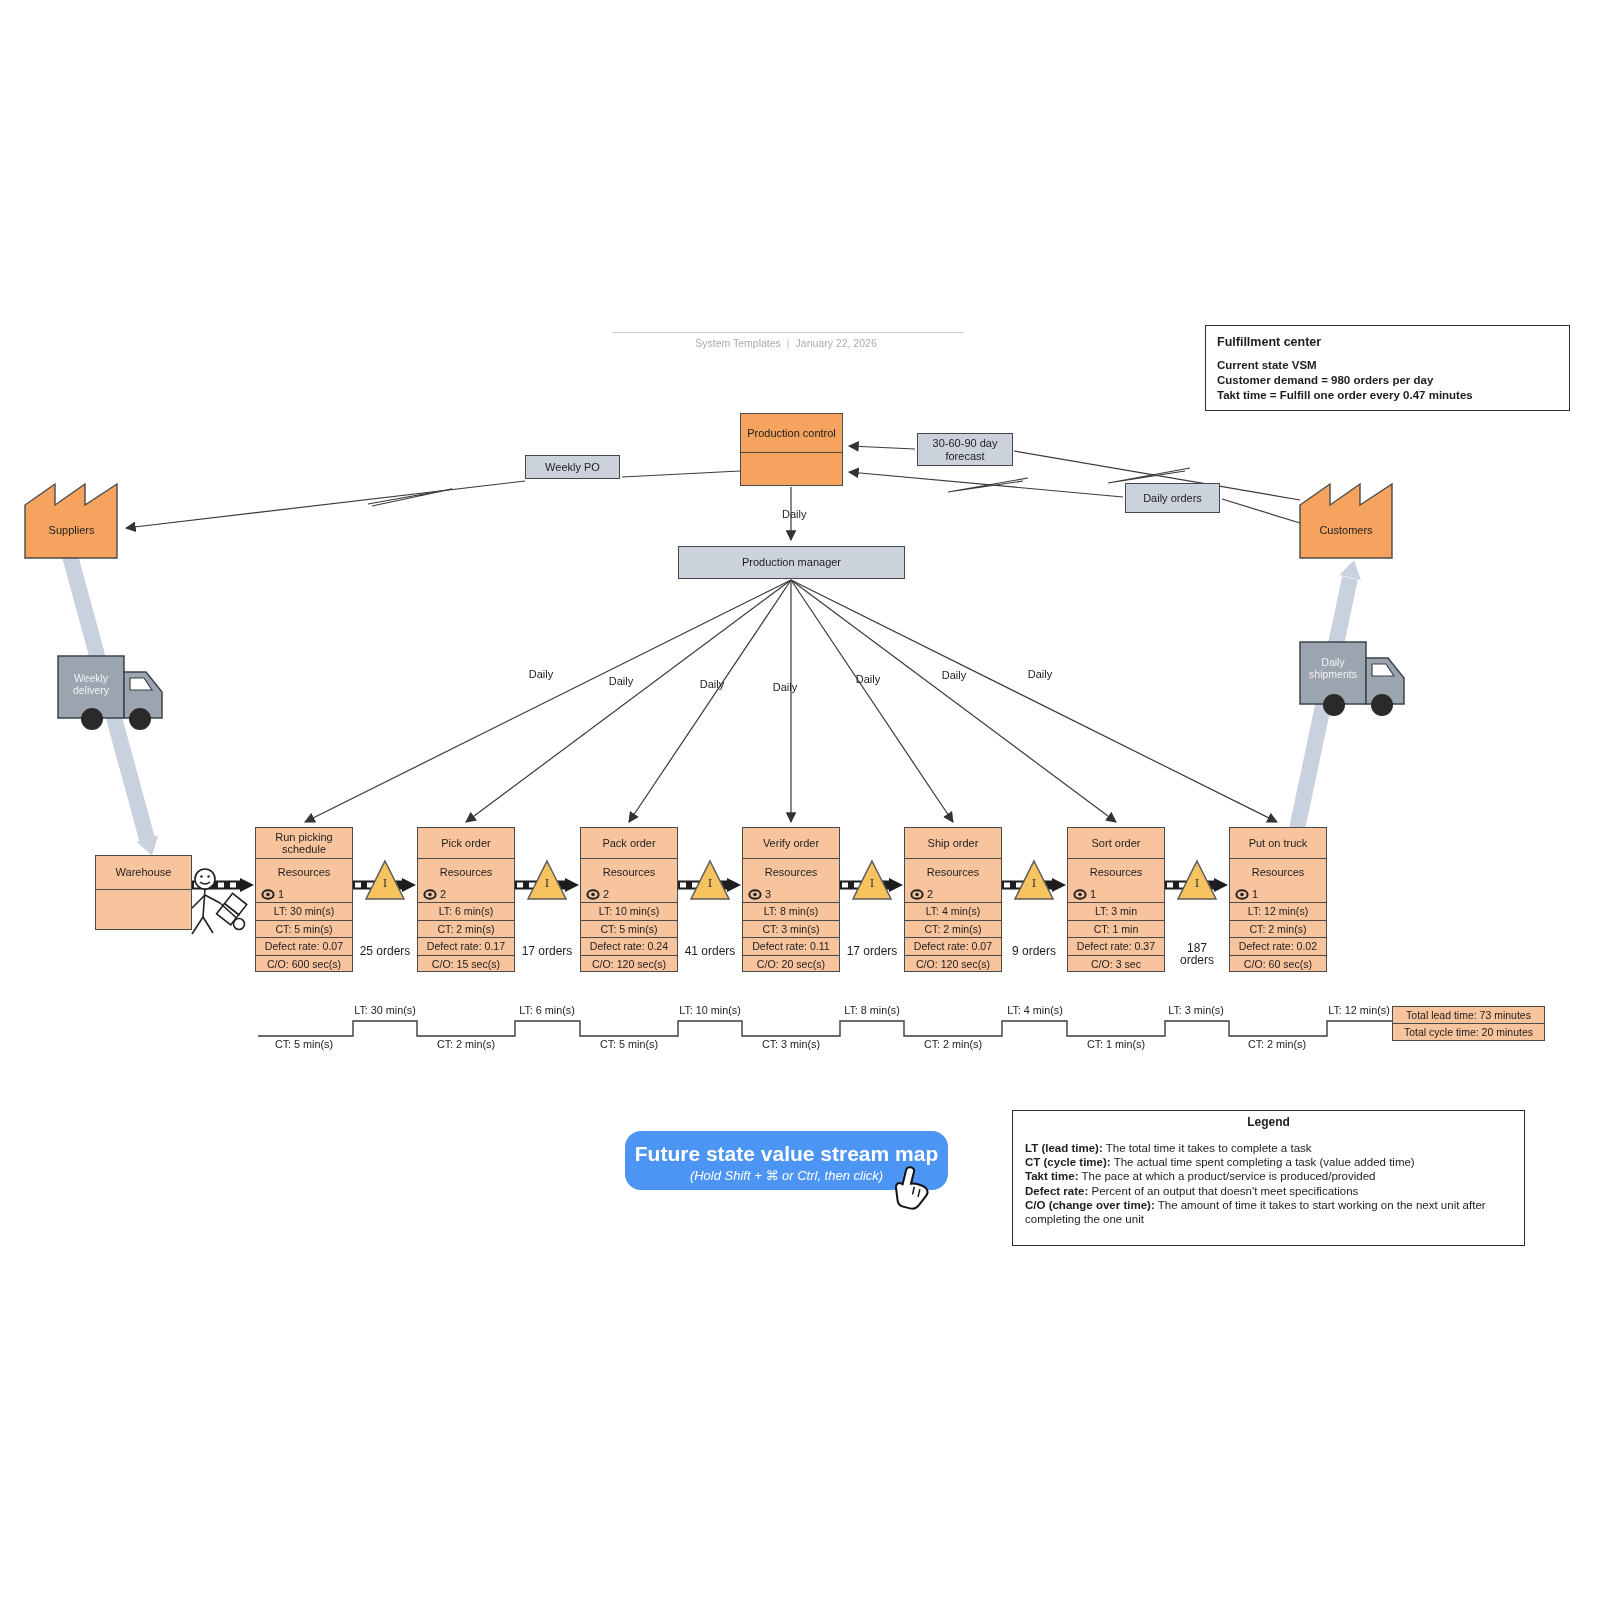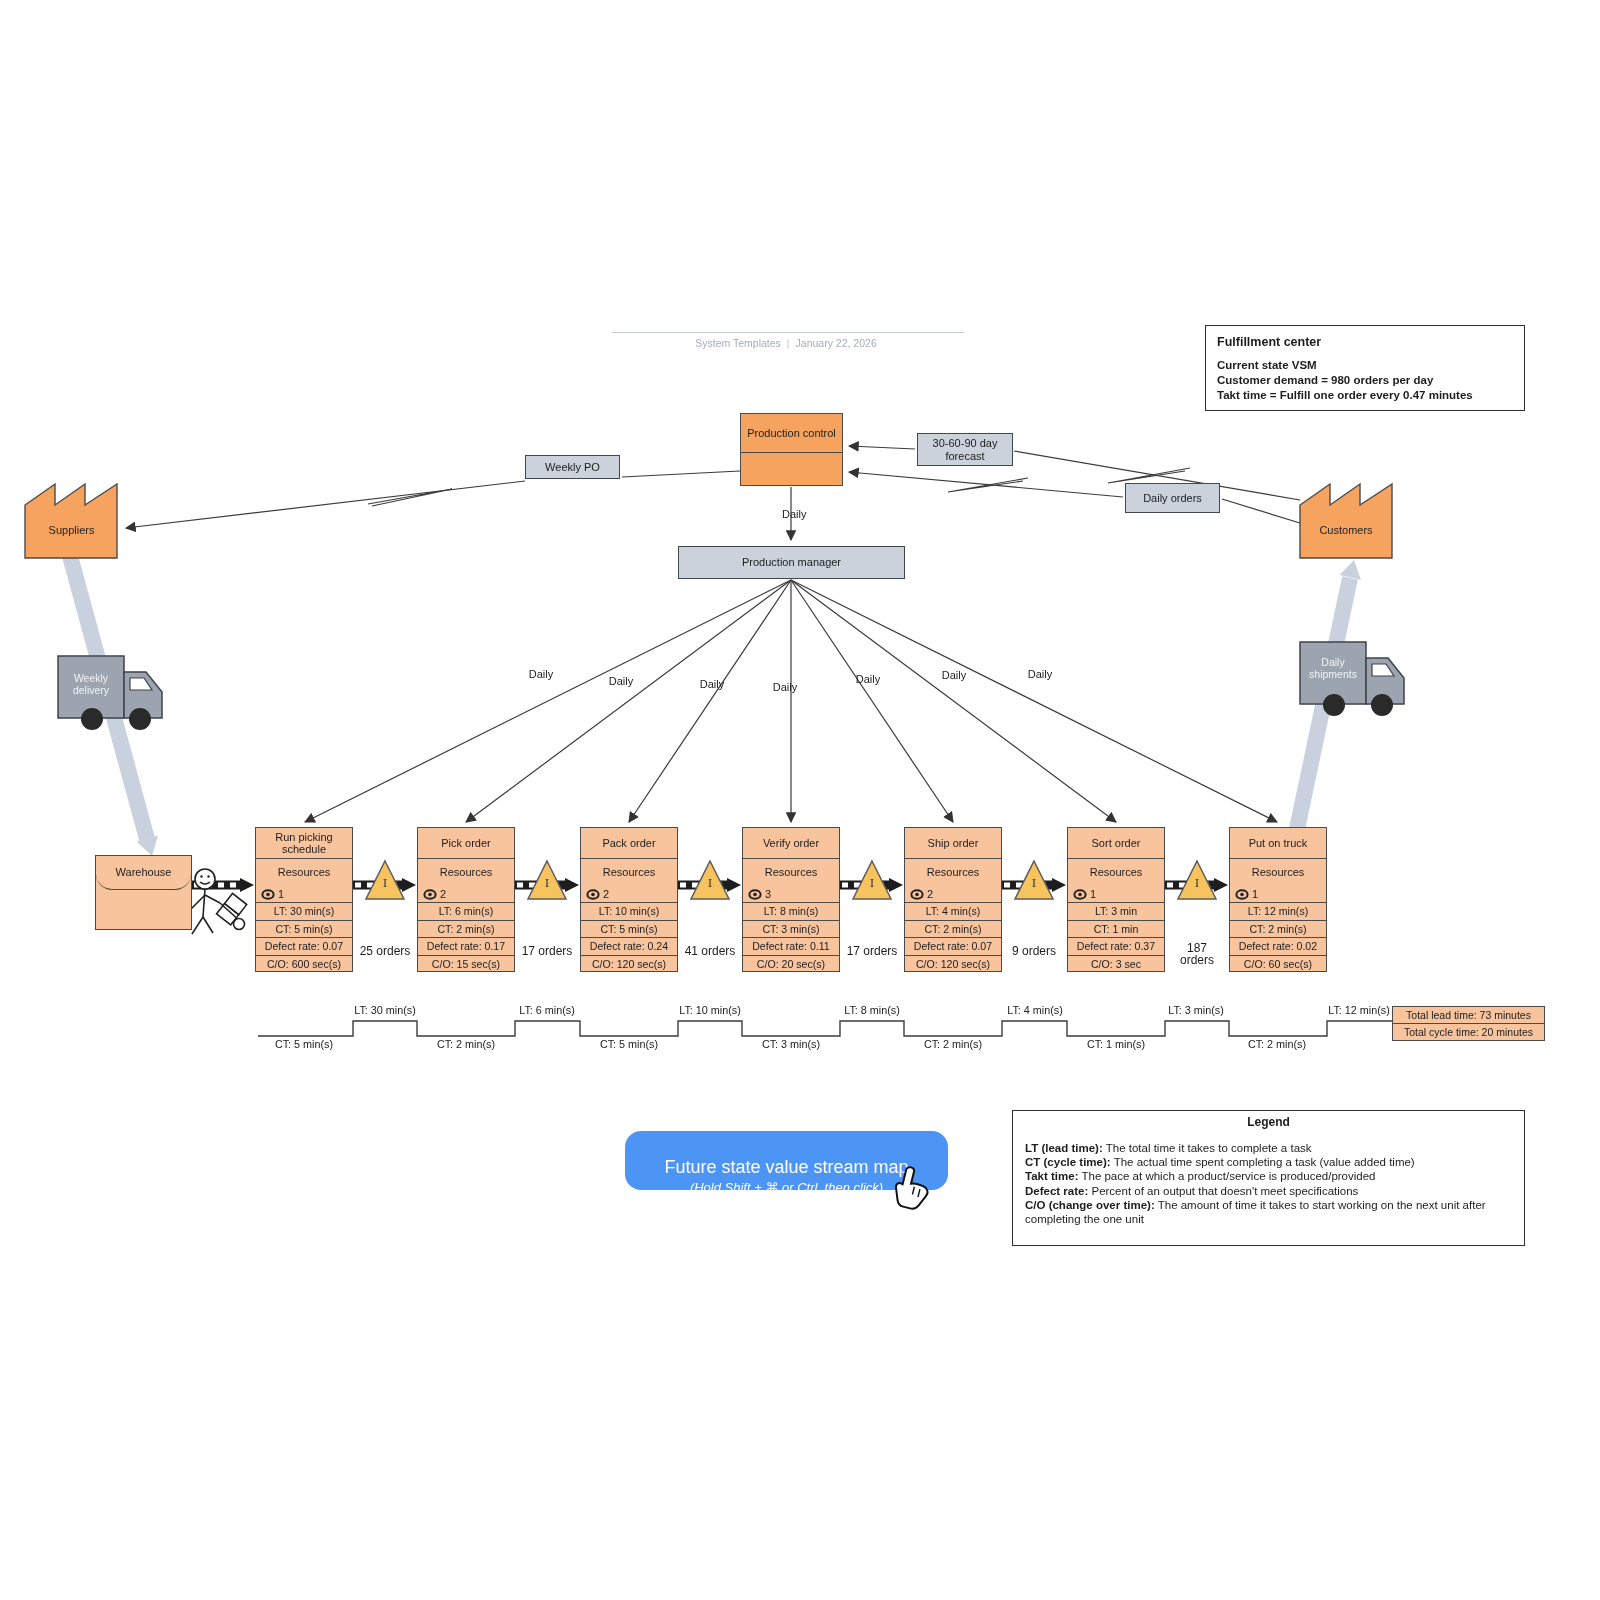--- a/index.html
+++ b/index.html
@@ -8,21 +8,21 @@
   svg.layer{position:absolute;left:0;top:0;z-index:1;}
   .daily{position:absolute;width:44px;font-size:11px;color:#222;text-align:center;z-index:4;background:transparent;}
   
   .page-title{position:absolute;left:480px;top:311px;width:612px;text-align:center;
               font-size:15px;font-weight:bold;color:#A6ACB8;z-index:4;}
   .title-rule{position:absolute;left:612px;top:332px;width:352px;height:1px;background:#C6CAD2;z-index:4;}
   .page-sub{position:absolute;left:480px;top:337px;width:612px;text-align:center;
             font-size:10.5px;color:#A6ACB8;z-index:4;}
   .page-sub b{font-weight:normal;margin:0 6px;color:#C2C6CE;}
   
-  .card{position:absolute;left:1205px;top:325px;width:320px;height:86px;background:#fff;
+  .card{position:absolute;left:1205px;top:325px;width:365px;height:86px;background:#fff;
         border:1px solid #2e2e2e;box-sizing:border-box;padding:9px 11px;z-index:4;}
   .card .ct{font-size:12.5px;font-weight:bold;}
   .card .cl{font-size:11.5px;font-weight:bold;line-height:15px;white-space:nowrap;}
   .card .gap{height:9px;}
   
   .gbox{position:absolute;background:#CBD2DB;border:1px solid #42474F;box-sizing:border-box;
         display:flex;align-items:center;justify-content:center;text-align:center;
         font-size:11px;line-height:12.5px;color:#1d1d1d;z-index:3;}
   .obox{position:absolute;background:#F5A35E;border:1px solid #4a4a4a;box-sizing:border-box;z-index:3;}
   .obox .band{border-bottom:1px solid #4a4a4a;display:flex;align-items:center;justify-content:center;
@@ -49,21 +49,21 @@
   .tot{position:absolute;left:1392px;width:153px;height:17.5px;background:#F8C49E;border:1px solid #4a4a4a;
        box-sizing:border-box;display:flex;align-items:center;justify-content:center;font-size:10.5px;z-index:4;}
   
   .legend{position:absolute;left:1012px;top:1110px;width:513px;height:136px;background:#fff;
           border:1px solid #2e2e2e;box-sizing:border-box;padding:4px 12px;z-index:4;}
   .legend .lt{ text-align:center;font-size:12px;font-weight:bold;margin-bottom:12px;}
   .legend p{margin:0;font-size:11.5px;line-height:14.2px;}
   
   .btn{position:absolute;left:625px;top:1131px;width:323px;height:59px;background:#4D95F5;border-radius:16px;
        z-index:5;color:#fff;text-align:center;cursor:pointer;}
-  .btn .b1{font-size:18px;font-weight:normal;margin-top:26px;}
+  .btn .b1{font-size:21px;font-weight:bold;margin-top:11px;}
   .btn .b2{font-size:13px;font-style:italic;margin-top:2px;}
 </style>
 </head>
 <body>
 
 <div id="canvas">
 
   <svg class="layer" width="1600" height="1600" viewBox="0 0 1600 1600">
     <defs>
       <marker id="arr" viewBox="0 0 10 10" refX="9" refY="5" markerWidth="9" markerHeight="9" orient="auto-start-reverse">
@@ -220,21 +220,21 @@
   <div class="gbox" style="left:1125px;top:483px;width:95px;height:30px;">
     <span>Daily orders</span>
   </div>
 
   <div class="fac-lbl" style="left:25px;top:524px;">Suppliers</div>
   <div class="fac-lbl" style="left:1300px;top:524px;width:92px;">Customers</div>
   <div class="trk-lbl" style="left:58px;top:672px;">Weekly delivery</div>
   <div class="trk-lbl" style="left:1300px;top:656px;">Daily shipments</div>
 
   <div class="obox" style="left:95px;top:855px;width:97px;height:75px;background:#F8C49E;">
-    <div class="band" style="height:33px;border-radius:16px;">Warehouse</div>
+    <div class="band" style="height:33px;">Warehouse</div>
   </div>
 
   <div class="daily" style="left:782px;top:508px;text-align:left;">Daily</div>
   <div class="daily" style="left:519px;top:668px;">Daily</div>
   <div class="daily" style="left:599px;top:675px;">Daily</div>
   <div class="daily" style="left:690px;top:678px;">Daily</div>
   <div class="daily" style="left:763px;top:681px;">Daily</div>
   <div class="daily" style="left:846px;top:673px;">Daily</div>
   <div class="daily" style="left:932px;top:669px;">Daily</div>
   <div class="daily" style="left:1018px;top:668px;">Daily</div>

